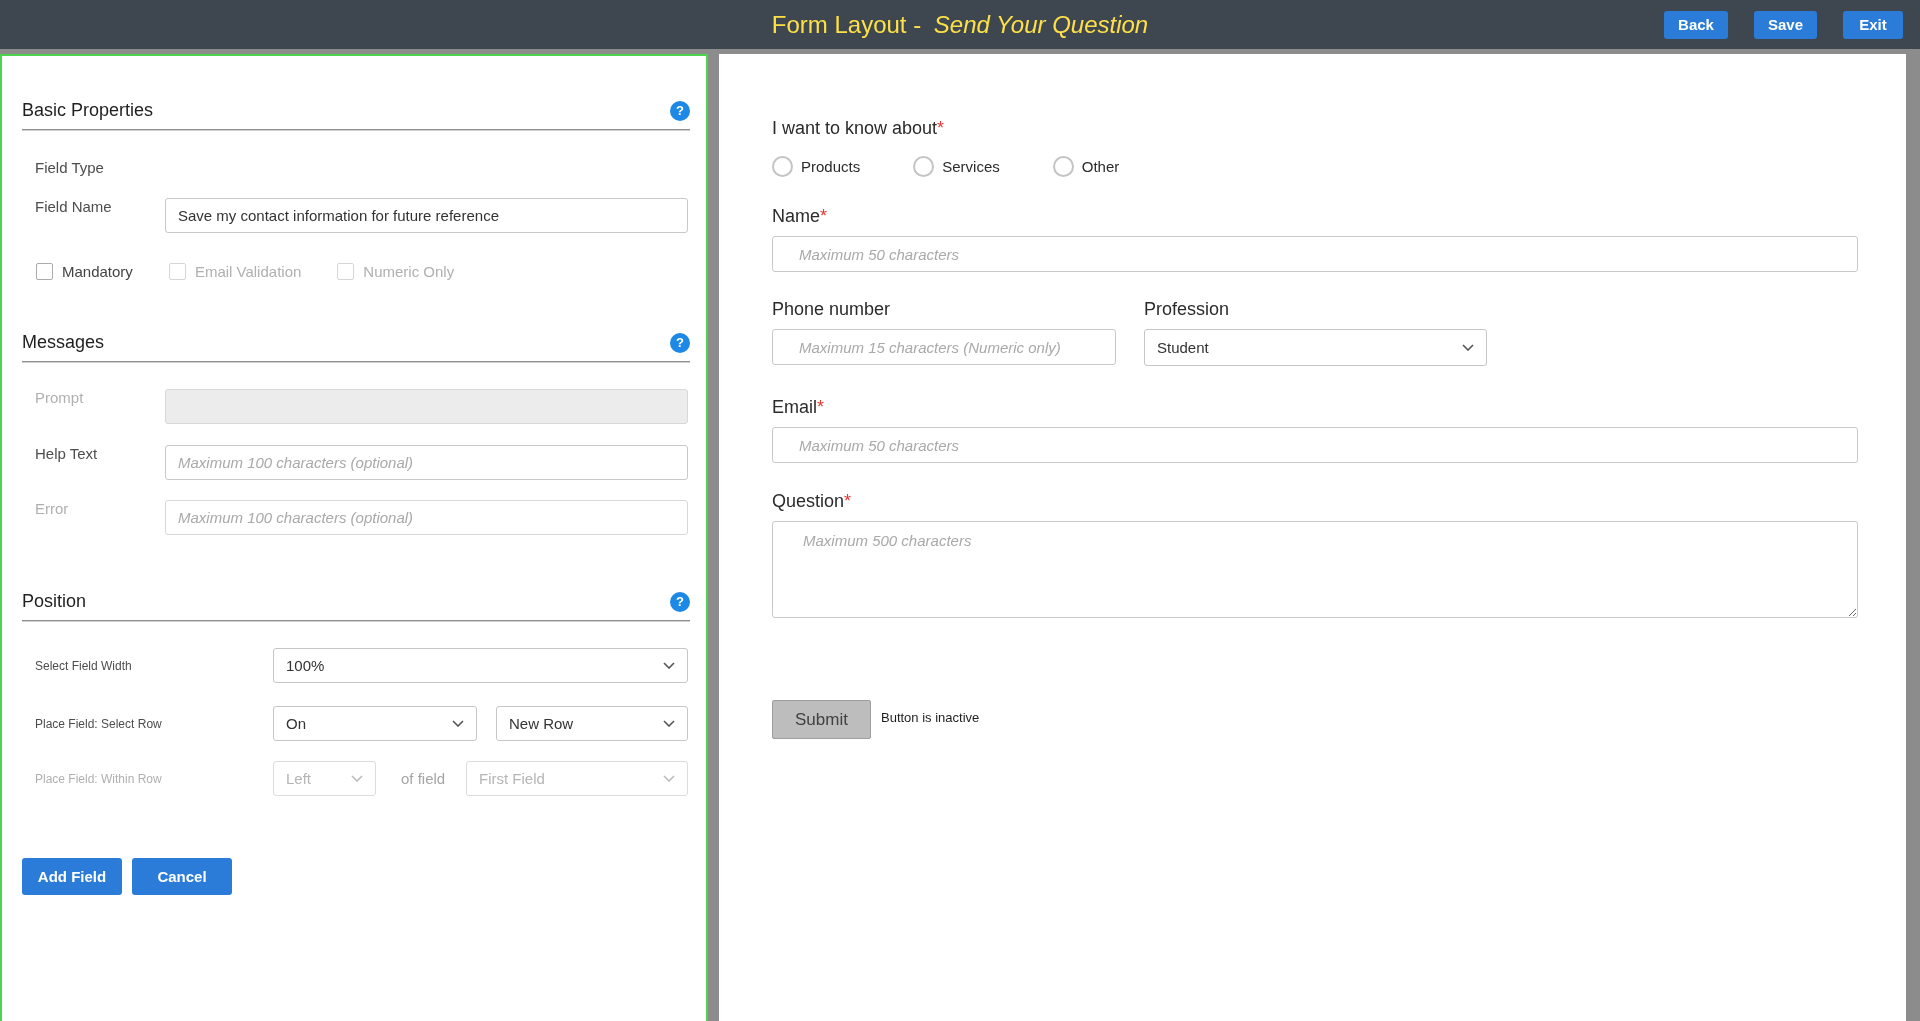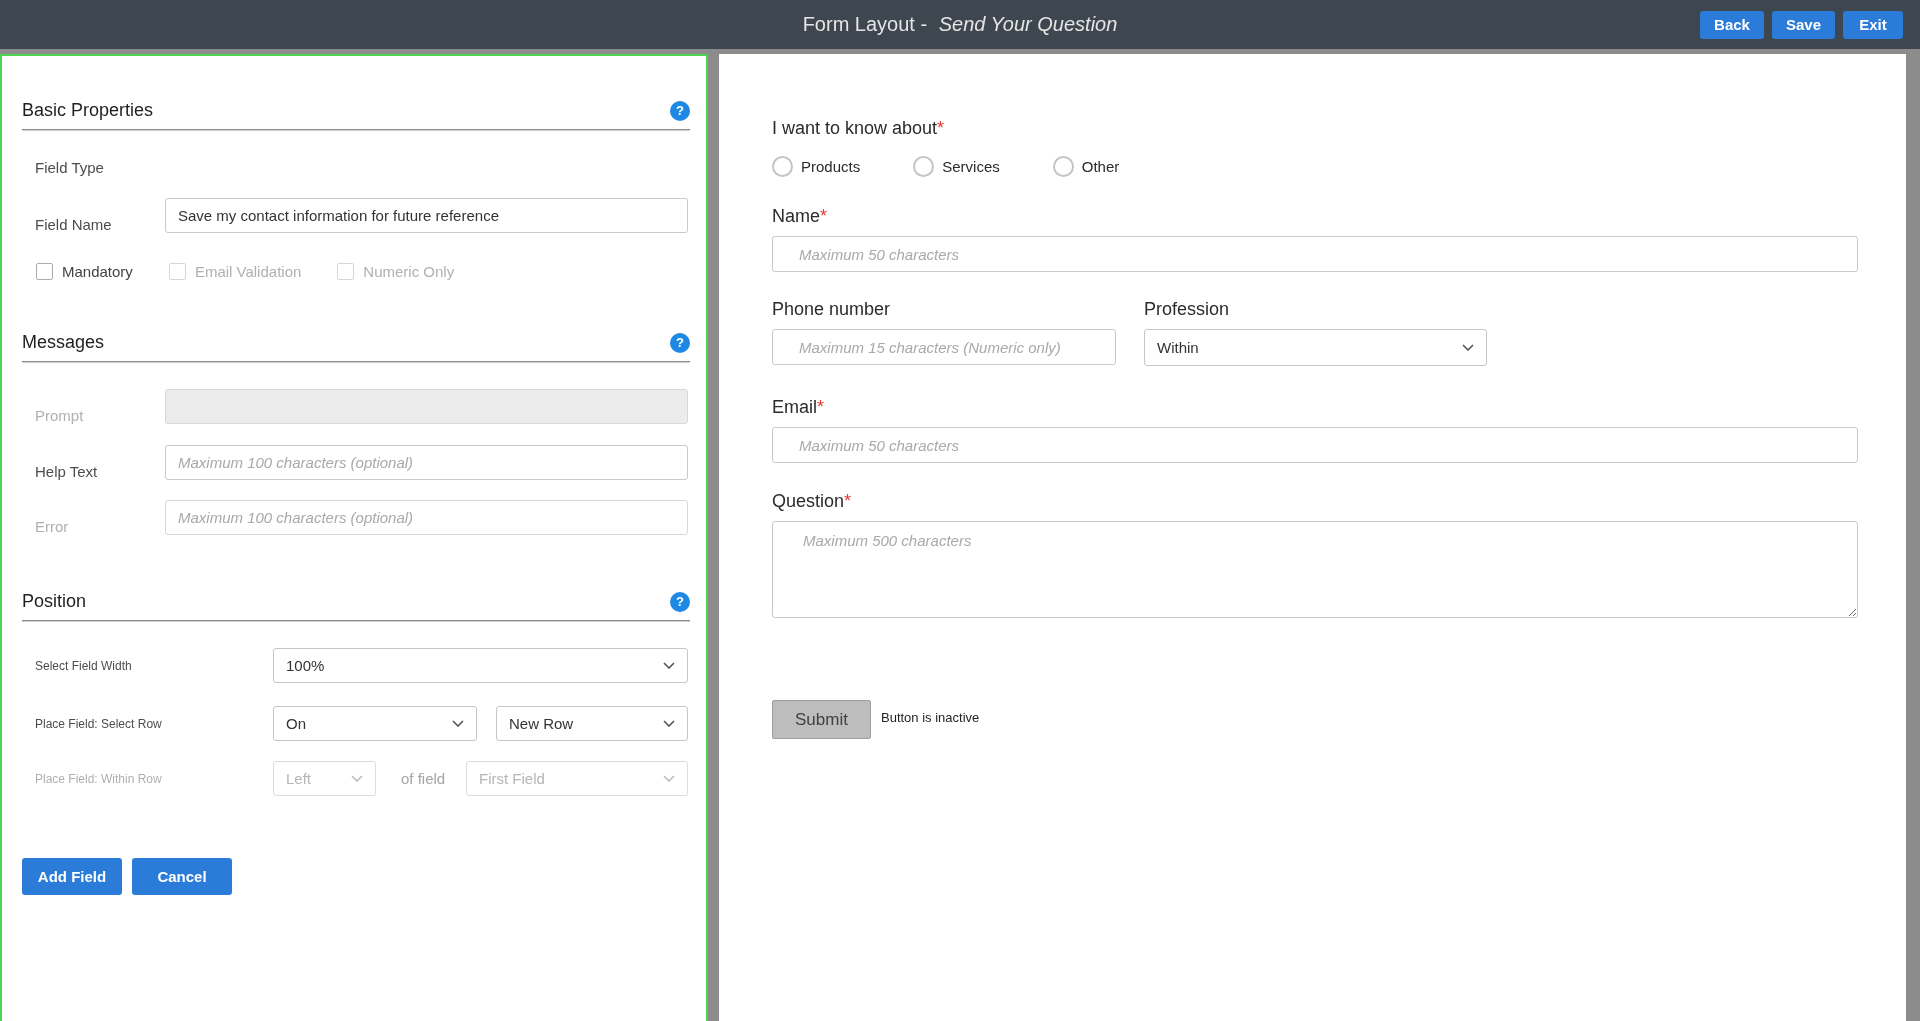--- a/index.html
+++ b/index.html
@@ -11,26 +11,26 @@
   }
 
   
   .topbar {
     position:absolute; top:0; left:0; width:1920px; height:49px;
     background: var(--topbar_bg, #3e4650);
     display:flex; align-items:center;
   }
   .tb-title {
     position:absolute; left:50%; transform:translateX(-50%);
-    color:#e5e5e5; font-size:20px; white-space:nowrap;
+    color:#fde047; font-size:24px; white-space:nowrap;
   }
   .tb-title em { font-style:italic; margin-left:6px; }
   .tb-actions {
     position:absolute; right:17px; top:0; height:49px;
-    display:flex; align-items:center; gap:8px;
+    display:flex; align-items:center; gap:26px;
   }
   .tb-btn {
     height:28px; min-width:60px; padding:0 14px;
     background: var(--accent_blue, #2b7cd9); color:#fff;
     border:none; border-radius:3px; font-size:15px; font-weight:700;
     font-family:"Liberation Sans", sans-serif; cursor:pointer;
   }
 
   
   .editor-panel {
@@ -54,21 +54,21 @@
     width:20px; height:20px; border-radius:50%;
     background: var(--help_icon_blue, #1e88e5); color:#fff;
     font-size:13px; font-weight:700; line-height:20px; text-align:center;
     display:inline-block; cursor:pointer; flex:0 0 auto;
   }
   .rule {
     height:2px; margin:8px 16px 0 20px;
     border-top:1px solid #8f8f8f; border-bottom:1px solid #cfcfcf;
   }
 
-  .frow { display:flex; align-items:flex-end; margin:0 18px 0 33px; }
+  .frow { display:flex; align-items:flex-start; margin:0 18px 0 33px; }
   .frow > label { flex:0 0 130px; font-size:15px; color:#4d4d4d; }
   .frow > label.dim { color: var(--disabled_text, #b0b0b0); }
 
   .prow { display:flex; align-items:center; margin:0 18px 0 33px; }
   .prow > label { flex:0 0 238px; font-size:12px; color:#4d4d4d; }
   .prow > label.dim { color: var(--disabled_text, #b0b0b0); }
   .prow .ctl { flex:1; display:flex; align-items:center; }
 
   .sel {
     height:35px; background:#fff; border:1px solid #c6c6c6; border-radius:3px;
@@ -308,21 +308,21 @@
     <input class="pv-input" placeholder="Maximum 50 characters" style="">
 
     <div class="two-col">
       <div class="col-phone">
         <div class="pv-label">Phone number</div>
         <input class="pv-input" placeholder="Maximum 15 characters (Numeric only)" style="">
       </div>
       <div class="col-prof">
         <div class="pv-label">Profession</div>
         <div class="sel pv-sel">
-          <span>Within</span>
+          <span>Student</span>
           <svg class="chev" viewBox="0 0 12 7">
               <polyline points="1,1 6,6 11,1"></polyline>
             </svg>
         </div>
       </div>
     </div>
 
     <div class="pv-label" style="margin-top:31px">
       <span>Email</span><span class="req">*</span>
     </div>

